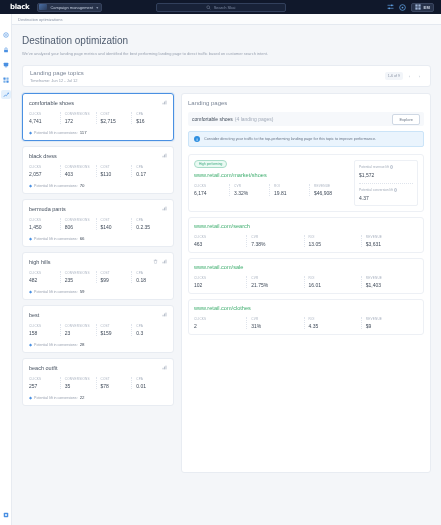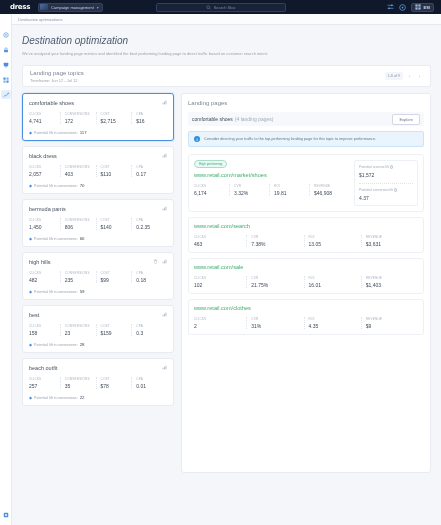--- a/index.html
+++ b/index.html
@@ -117,21 +117,20 @@
     position: absolute;
     left: 12px; top: 25px; right: 0; bottom: 0;
     overflow: hidden;
     padding: 10px 10px 0 10px;
   }
   .page-title {
     font-size: 10px;
     color: #4e5b6e;
     font-weight: normal;
     margin-bottom: 5px;
-    font-style: italic;
   }
   .page-sub {
     font-size: 4px;
     color: #9aa3b2;
     margin-bottom: 9px;
   }
 
   
   .topics-head {
     background: #fff;
@@ -281,21 +280,21 @@
     line-height: 3.2px;
     text-align: center;
     color: #b7c0cd;
     vertical-align: middle;
   }
 </style>
 </head>
 <body>
 
 <div class="topnav">
-  <div class="logo">dress</div>
+  <div class="logo">black</div>
 
   <div class="campaign-pill">
     <span class="pill-thumb"></span>
     <span>Campaign management</span>
     <span class="caret">▾</span>
   </div>
 
   <div class="searchbar">
     <svg width="5" height="5" viewBox="0 0 16 16">
       <circle cx="7" cy="7" r="4.5" fill="none" stroke="#7d8aa3" stroke-width="1.6"></circle>

